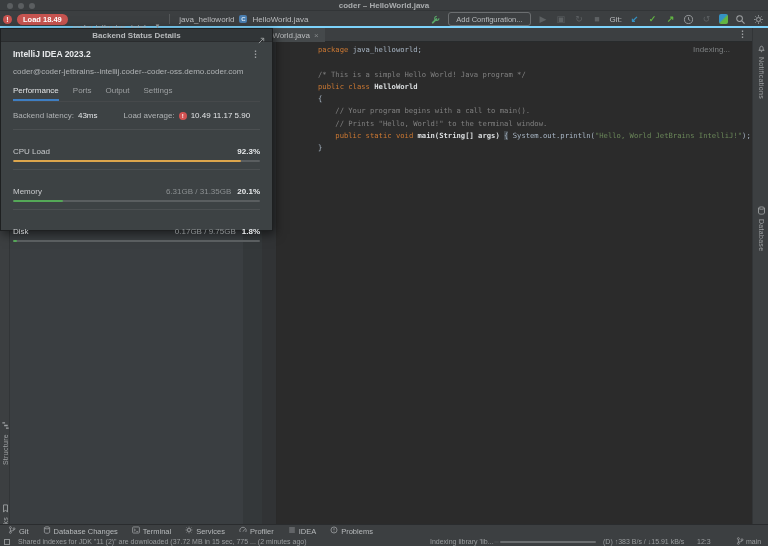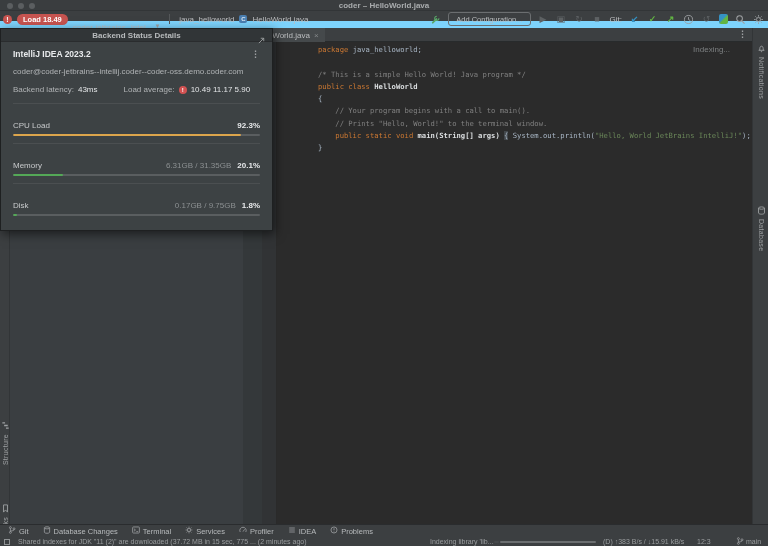--- a/index.html
+++ b/index.html
@@ -7,21 +7,21 @@
   body { font-family:"Liberation Sans", sans-serif; color:#bcbec0; -webkit-font-smoothing:antialiased; }
   .app { position:relative; width:768px; height:546px; background:#3c3f41; }
 
   
   .titlebar { position:absolute; left:0; top:0; width:768px; height:11px; background:#3a3d3f; border-bottom:1px solid #323537; }
   .lights { position:absolute; left:7px; top:3px; display:flex; gap:5px; }
   .light { width:6px; height:6px; border-radius:50%; background:#5b5e60; }
   .win-title { position:absolute; left:0; right:0; top:1px; text-align:center; font-size:8px; font-weight:bold; color:#a9acae; }
 
   
-  .toolbar { position:absolute; left:0; top:11px; width:768px; height:17px; background:#3c3f41; border-bottom:7px solid #7dd3fc; font-size:8px; }
+  .toolbar { position:absolute; left:0; top:11px; width:768px; height:17px; background:#3c3f41; border-bottom:2px solid #7dd3fc; font-size:8px; }
   .tb-left { position:absolute; left:3px; top:0; height:16px; display:flex; align-items:center; gap:5px; }
   .err-circle { width:9px; height:9px; border-radius:50%; background:#c75450; color:#fff; font-size:7px; font-weight:bold; text-align:center; line-height:9px; }
   .load-pill { background:#c75450; color:#fff; font-weight:bold; font-size:7.5px; border-radius:7px; padding:1px 6px; }
   .proj-sel { color:#bcbec0; display:flex; align-items:flex-start; gap:2px;margin-top:16px; }
   .chev { font-size:6px; color:#9da0a2; }
   .tb-divider { width:1px; height:10px; background:#55585a; margin:0 4px; }
   .nav-item { color:#bcbec0; }
   .class-icon { width:8px; height:8px; border-radius:2px; background:#4a7eb0; color:#dfeaf5; font-size:6px; font-weight:bold; text-align:center; line-height:8px; display:inline-block; }
   .tb-right { position:absolute; right:4px; top:0; height:16px; display:flex; align-items:center; gap:7px; }
   .add-cfg { border:1px solid #6b6e70; border-radius:3px; color:#b9bcbe; font-size:7.5px; padding:1.5px 7px; background:transparent; }
@@ -234,20 +234,26 @@
               <path d="M2.5 9.5L9 3M5 3h4v4" fill="none" stroke="#9da0a2" stroke-width="1.2"></path>
             </svg>
         </span>
       </div>
       <div class="popup-body">
         <div class="ws-row">
           <span class="ws-name">IntelliJ IDEA 2023.2</span>
           <span class="kebab">⋮</span>
         </div>
         <div class="ws-url">coder@coder-jetbrains--intellij.coder--coder-oss.demo.coder.com</div>
+        <div class="ptabs" id="popup-tabs">
+            <span class="ptab active">Performance</span>
+            <span class="ptab">Ports</span>
+            <span class="ptab">Output</span>
+            <span class="ptab">Settings</span>
+          </div>
         <div class="lat-row">
           <span>Backend latency:</span>
           <span class="lat-val">43ms</span>
           <span class="lat-gap"></span>
           <span>Load average:</span>
           <span class="mini-err">!</span>
           <span class="lat-val">10.49 11.17 5.90</span>
         </div>
         <div class="metrics" id="metrics">
             <div class="metric">

